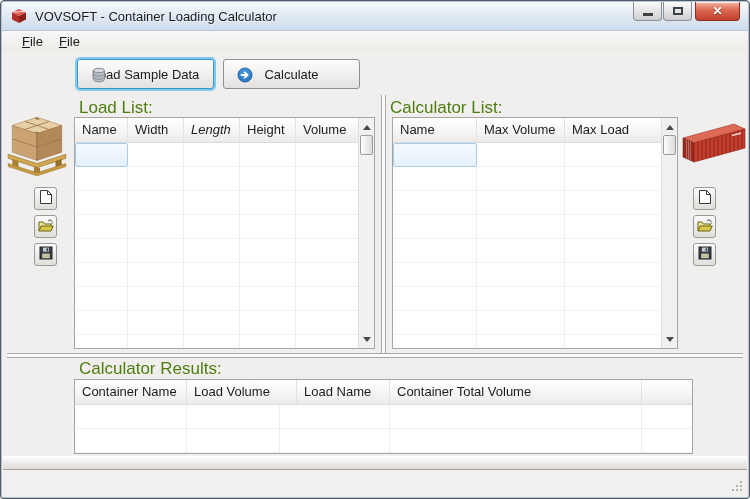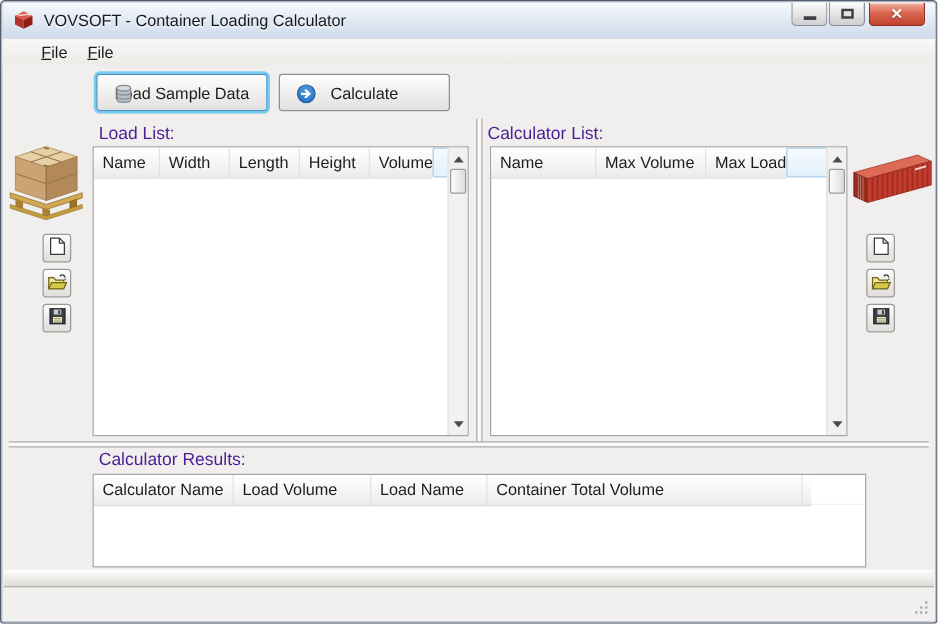--- a/index.html
+++ b/index.html
@@ -34,49 +34,49 @@
     width:45px;margin-left:2px;border-color:#8e2f1f;
     background:linear-gradient(#f4b4a5,#da6750 45%,#c14230);
   }
   .glyph-min{width:10px;height:3px;background:#3d4248;margin-top:7px}
   .glyph-max{width:10px;height:8px;border:2px solid #3d4248;box-sizing:border-box;background:transparent}
   .glyph-close{color:#fff;font-weight:bold;font-size:12px;line-height:1;text-shadow:0 1px 1px rgba(0,0,0,.45)}
   
   .menubar{
     position:absolute;top:30px;left:1px;right:1px;height:21px;
     background:linear-gradient(#f8f7f6,#ecebe8);
-    display:flex;align-items:center;padding-left:23px;box-sizing:border-box;
+    display:flex;align-items:center;padding-left:12px;box-sizing:border-box;
   }
   .menu-item{display:inline-block;padding:2px 8px;cursor:default}
   .menu-item::first-letter{text-decoration:underline}
   
   .btn{
     position:absolute;top:58px;height:30px;box-sizing:border-box;
     border:1px solid #8f8f8f;border-radius:3px;
     background:linear-gradient(#fefefe,#f2f1f0 45%,#e3e1df);
     display:flex;align-items:center;justify-content:center;font-size:13px;cursor:default;
   }
   #btn-load{left:76px;width:137px;border-color:#3f94c6;box-shadow:0 0 0 2px #7bcdf0}
   #btn-calc{left:222px;width:137px}
   #btn-export{left:368px;width:131px;color:#a3a3a3;border-color:#c1c0be;background:linear-gradient(#fcfcfc,#f2f1f0)}
   .bicon{position:absolute;left:13px;top:7px;width:16px;height:16px}
   
-  .panel-label{position:absolute;font-size:14px;color:#4c1d95;white-space:nowrap}
+  .panel-label{position:absolute;font-size:17px;color:#4d7c0f;white-space:nowrap}
   #lbl-load{left:78px;top:97px}
   #lbl-container{left:389px;top:97px}
   #lbl-results{left:78px;top:358px}
   
   .table{
     position:absolute;background:#fff;border:1px solid #a6a5a3;
     display:flex;box-sizing:border-box;overflow:hidden;
   }
   #tbl-load{left:73px;top:116px;width:301px;height:232px}
   #tbl-container{left:391px;top:116px;width:286px;height:232px}
   #tbl-results{left:73px;top:378px;width:619px;height:75px}
-  .tcontent{flex:1;display:flex;flex-direction:row;overflow:hidden;min-width:0}
+  .tcontent{flex:1;display:flex;flex-direction:column;overflow:hidden;min-width:0}
   .thead{
     display:flex;height:25px;flex:none;
     background:linear-gradient(#ffffff,#f3f2f1 70%,#ebeae8);
     border-bottom:1px solid #dcdbd9;box-sizing:border-box;
   }
   .th{
     box-sizing:border-box;border-right:1px solid #e3e2e0;padding-left:7px;
     line-height:24px;font-size:13px;white-space:nowrap;overflow:hidden;flex:none;
   }
   .th.flex{flex:1;border-right:none}
@@ -274,21 +274,21 @@
 
   <span class="panel-label" id="lbl-load">Load List:</span>
   <span class="panel-label" id="lbl-container">Calculator List:</span>
   <span class="panel-label" id="lbl-results">Calculator Results:</span>
 
   <div class="table" id="tbl-load">
       <div class="tcontent">
         <div class="thead">
           <div class="th" style="width: 53px;">Name</div>
           <div class="th" style="width: 56px;">Width</div>
-          <div class="th" style="width: 56px;">Length</div>
+          <div class="th" style="width: 56px; font-style: italic;">Length</div>
           <div class="th" style="width: 56px;">Height</div>
           <div class="th flex">Volume</div>
         </div>
         <div class="trow">
           <div class="td selected" style="width: 53px;"></div>
           <div class="td" style="width: 56px;"></div>
           <div class="td" style="width: 56px;"></div>
           <div class="td" style="width: 56px;"></div>
           <div class="td flex"></div>
         </div>
@@ -420,21 +420,21 @@
         <div class="thumb"></div>
         <div class="arrow down">
           <div class="tri-down"></div>
         </div>
       </div>
     </div>
 
   <div class="table" id="tbl-results">
       <div class="tcontent">
         <div class="thead">
-          <div class="th" style="width: 112px;">Calculator Name</div>
+          <div class="th" style="width: 112px;">Container Name</div>
           <div class="th" style="width: 110px;">Load Volume</div>
           <div class="th" style="width: 93px;">Load Name</div>
           <div class="th" style="width: 252px;">Container Total Volume</div>
           <div class="th flex"></div>
         </div>
         <div class="trow">
           <div class="td" style="width: 112px;"></div>
           <div class="td" style="width: 93px;"></div>
           <div class="td" style="width: 110px;"></div>
           <div class="td" style="width: 252px;"></div>

